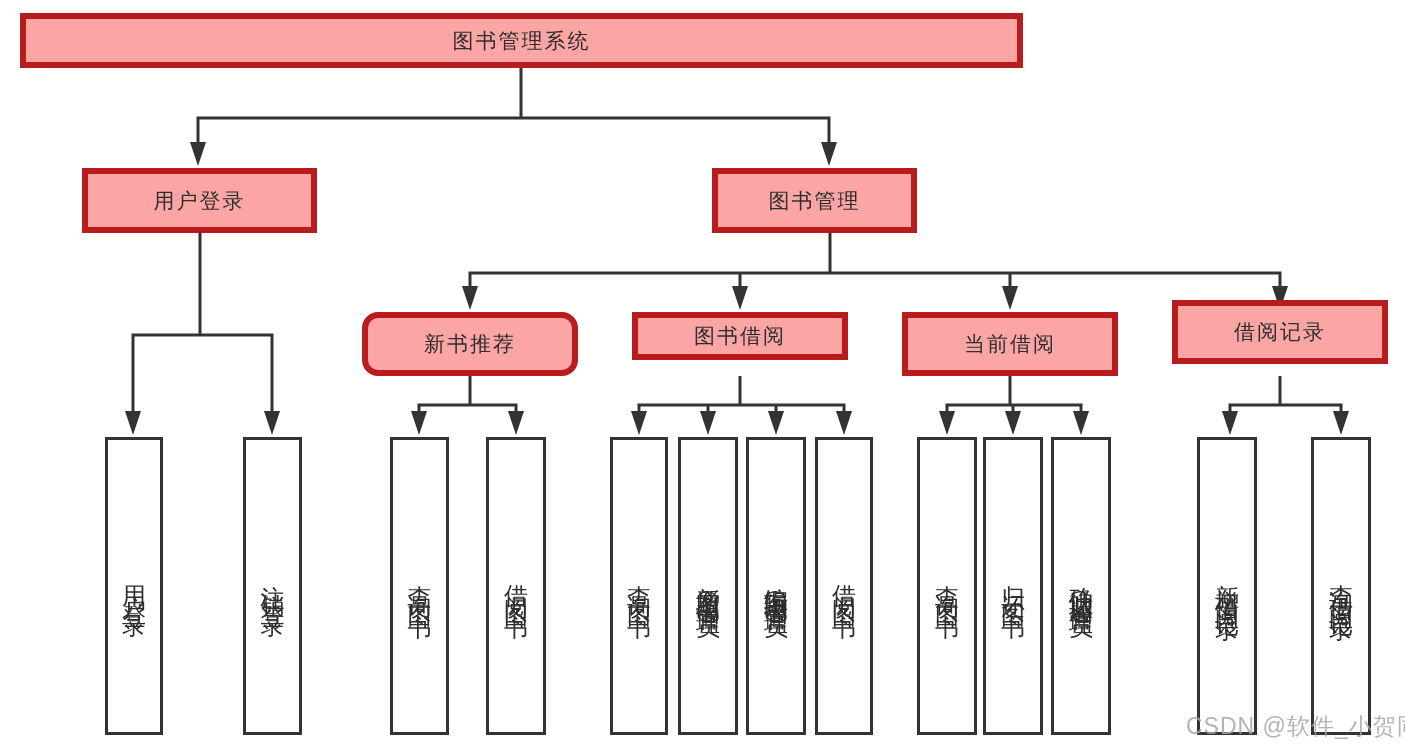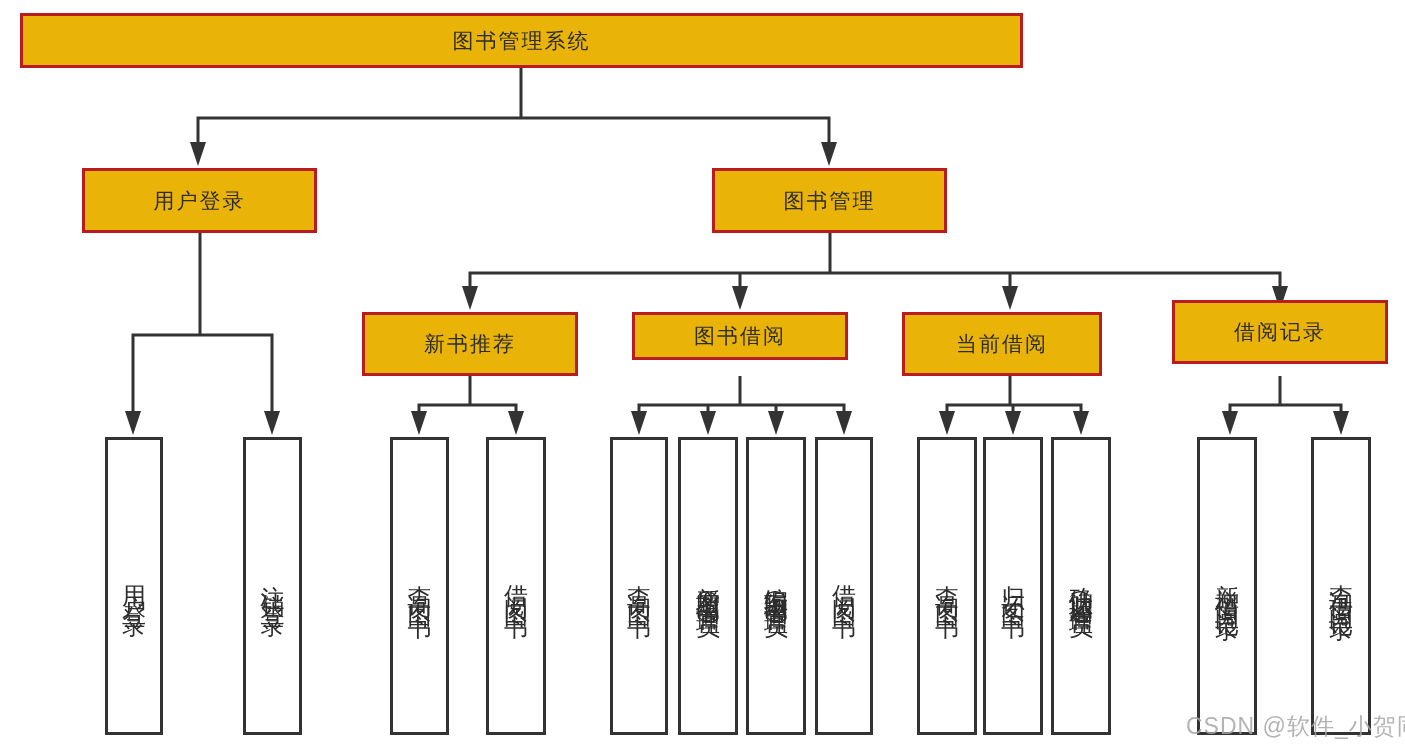--- a/index.html
+++ b/index.html
@@ -19,22 +19,22 @@
   }
   .connectors path {
     fill: none;
     stroke: #333333;
     stroke-width: 3;
   }
   .connectors polygon { fill: #333333; stroke: none; }
   .node {
     position: absolute;
     box-sizing: border-box;
-    border: 3px solid #b91c1c;
-    background: #eab308;
+    border: 6px solid #b91c1c;
+    background: #fca5a5;
     display: flex;
     align-items: center;
     justify-content: center;
     color: #2d2d2d;
     font-size: 21px;
     z-index: 1;
     letter-spacing: 2px;
   }
   .leaf {
     position: absolute;
@@ -111,31 +111,31 @@
     <polygon points="1333,411 1349,411 1341,435"></polygon>
   </svg>
 
   <div class="node" style="left:20px; top:13px; width:1003px; height:55px;">
     <span>图书管理系统</span>
   </div>
 
   <div class="node" style="left:82px; top:168px; width:235px; height:65px;">
     <span>用户登录</span>
   </div>
-  <div class="node" style="left:712px; top:168px; width:235px; height:65px;">
+  <div class="node" style="left:712px; top:168px; width:205px; height:65px;">
     <span>图书管理</span>
   </div>
 
-  <div class="node" style="left:362px; top:312px; width:216px; height:64px;">
+  <div class="node" style="left:362px; top:312px; width:216px; height:64px;border-radius:16px;">
     <span>新书推荐</span>
   </div>
   <div class="node" style="left:632px; top:312px; width:216px; height:48px;">
     <span>图书借阅</span>
   </div>
-  <div class="node" style="left:902px; top:312px; width:200px; height:64px;font-family:Liberation Mono, monospace;">
+  <div class="node" style="left:902px; top:312px; width:216px; height:64px;font-family:Liberation Mono, monospace;">
     <span>当前借阅</span>
   </div>
   <div class="node" style="left:1172px; top:300px; width:216px; height:64px;">
     <span>借阅记录</span>
   </div>
 
   <div class="leaf" style="left:105px; width:58px;">
     <span>用户登录</span>
   </div>
   <div class="leaf" style="left:243px; width:59px;">

